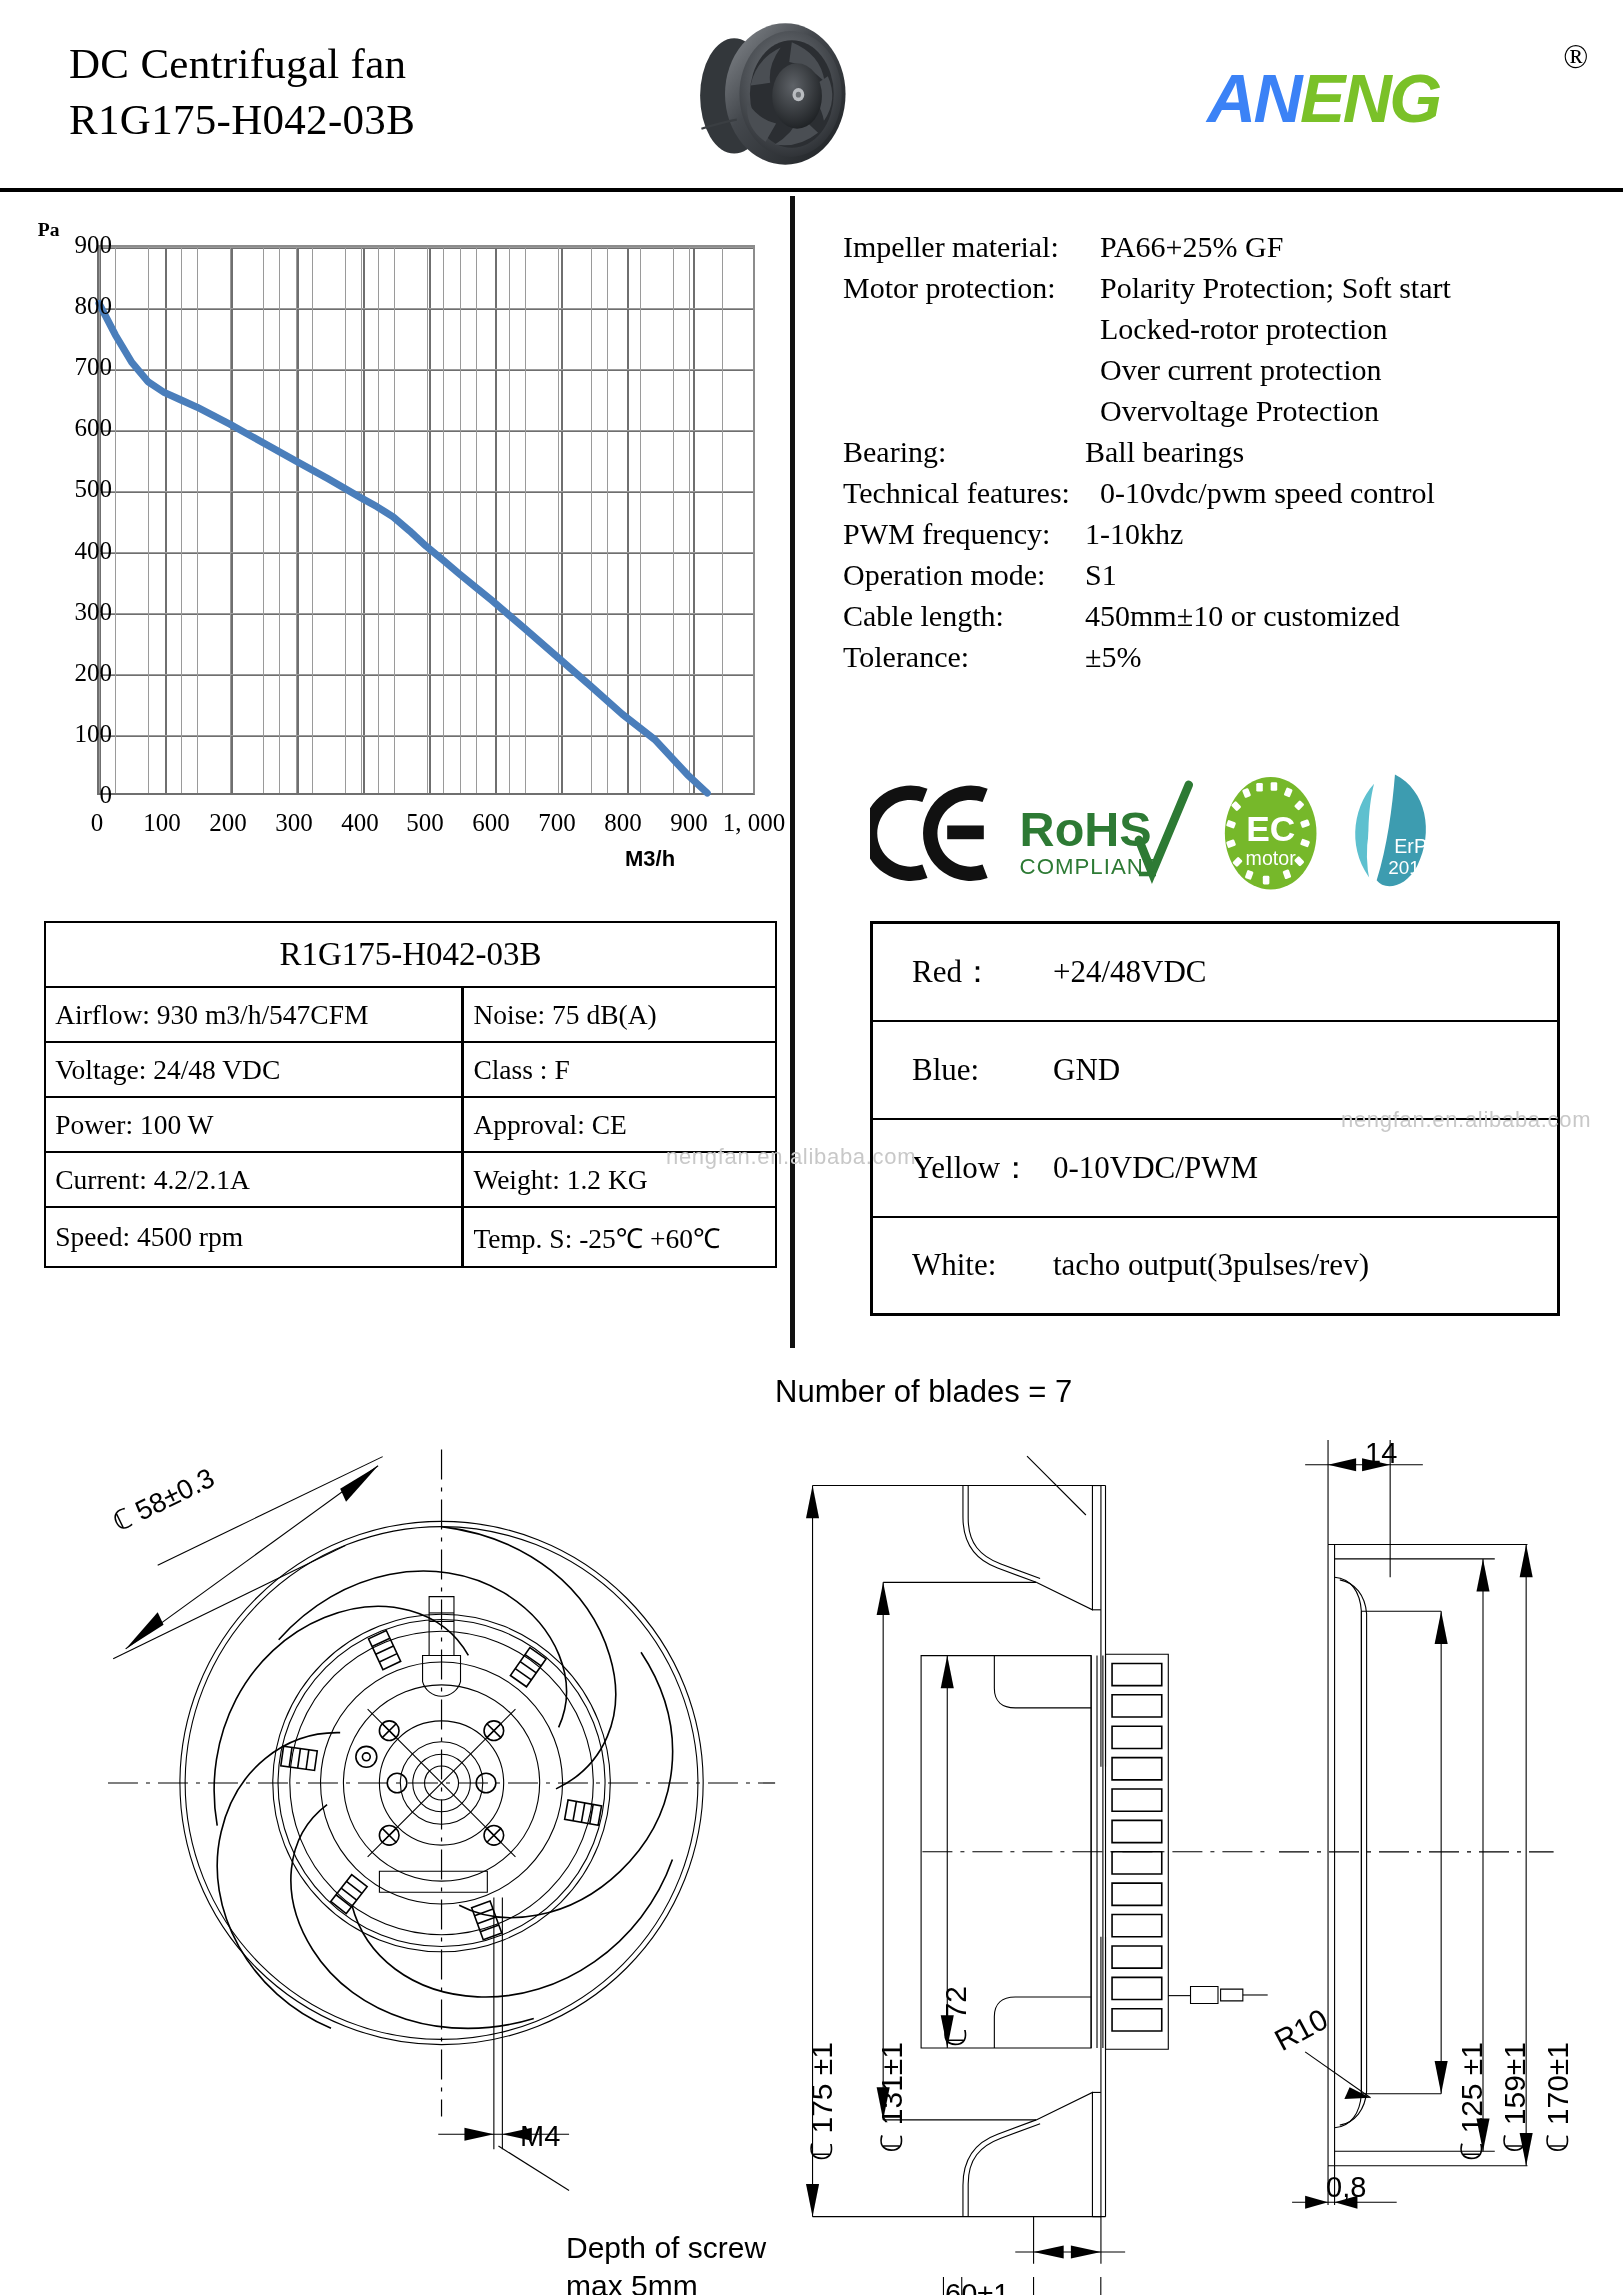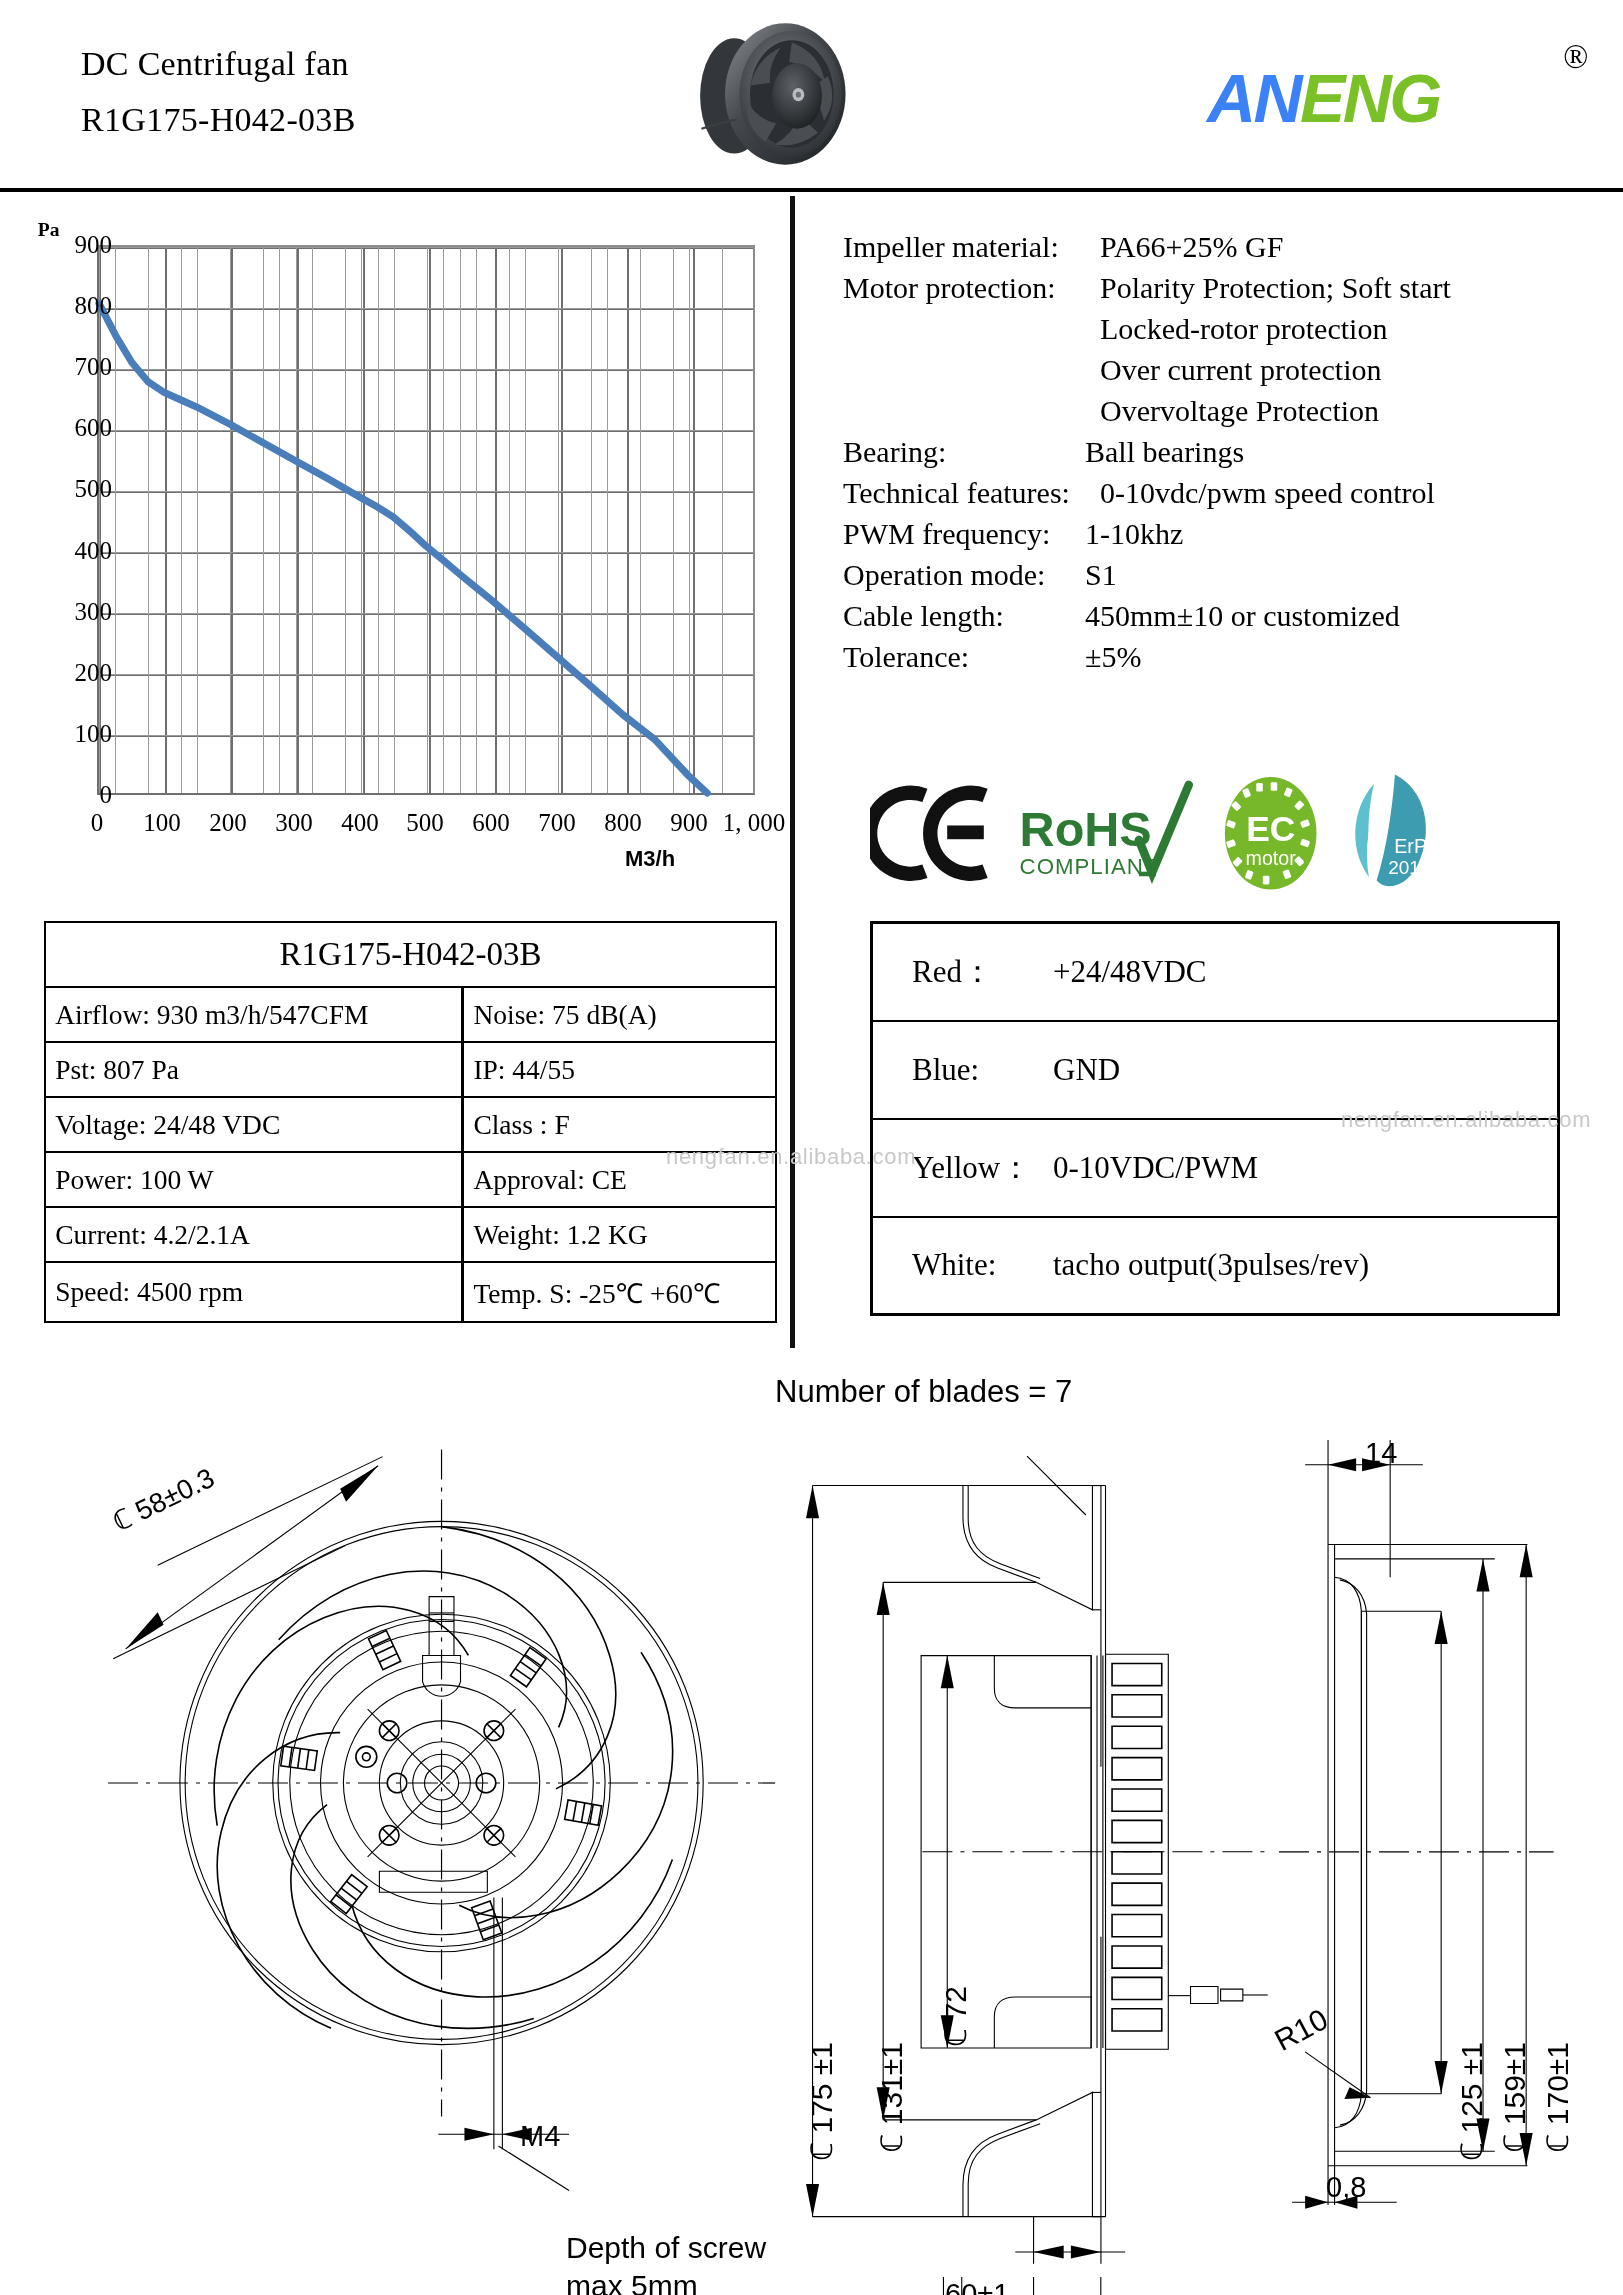--- a/index.html
+++ b/index.html
@@ -9,23 +9,22 @@
     font-family: "Liberation Serif", serif;
     color: #000;
     position: relative;
     overflow: hidden;
   }
 
   
   #header { position: absolute; left: 0; top: 0; width: 1623px; height: 190px; }
   #title-block { position: absolute; left: 69px; top: 36px; }
   #title-block .tline {
-    font-size: 34px; line-height: 56px; letter-spacing: 0.3px;
+    font-size: 43px; line-height: 56px; letter-spacing: 0.3px;
     font-family: "Liberation Serif", serif;
-    margin-left: 12px;
   }
   #product-photo { position: absolute; left: 687px; top: 11.8px; width: 190px; height: 164px; }
   #logo-block { position: absolute; left: 1207px; top: 62px; width: 380px; height: 79px; }
   #logo-text { font-size: 68px; font-weight: bold; font-family: "Liberation Sans", sans-serif;
                letter-spacing: -2.6px; font-style: italic; line-height: 72px; }
   #logo-text .an { color: #3b82f6; }
   #logo-text .eng { color: #7ac128; }
   #reg-mark { position: absolute; right: 1.3px; top: -41px; font-size: 33px;
               font-family: "Liberation Serif", serif; font-style: normal; font-weight: normal; }
   #hrule { position: absolute; left: 0; top: 188px; width: 1623px; height: 3.9px; background: #000; }
@@ -289,24 +288,20 @@
 </div>
 
 <table id="spec-table">
   <tbody id="spec-table-body">
       <tr>
         <td colspan="2" class="model-cell">R1G175-H042-03B</td>
       </tr>
       <tr>
         <td class="lcol"><span class="kv"><span class="k">Airflow:</span> <span class="v">930 m3/h/547CFM</span></span></td>
         <td class="rcol"><span class="kv"><span class="k">Noise:</span> <span class="v">75 dB(A)</span></span></td>
-      </tr>
-      <tr>
-        <td class="lcol"><span class="kv"><span class="k">Pst:</span> <span class="v">807    Pa</span></span></td>
-        <td class="rcol"><span class="kv"><span class="k">IP:</span> <span class="v">44/55</span></span></td>
       </tr>
       <tr>
         <td class="lcol"><span class="kv"><span class="k">Voltage:</span> <span class="v">24/48 VDC</span></span></td>
         <td class="rcol"><span class="kv"><span class="k">Class :</span> <span class="v">F</span></span></td>
       </tr>
       <tr>
         <td class="lcol"><span class="kv"><span class="k">Power:</span> <span class="v">100    W</span></span></td>
         <td class="rcol"><span class="kv"><span class="k">Approval:</span> <span class="v">CE</span></span></td>
       </tr>
       <tr>

